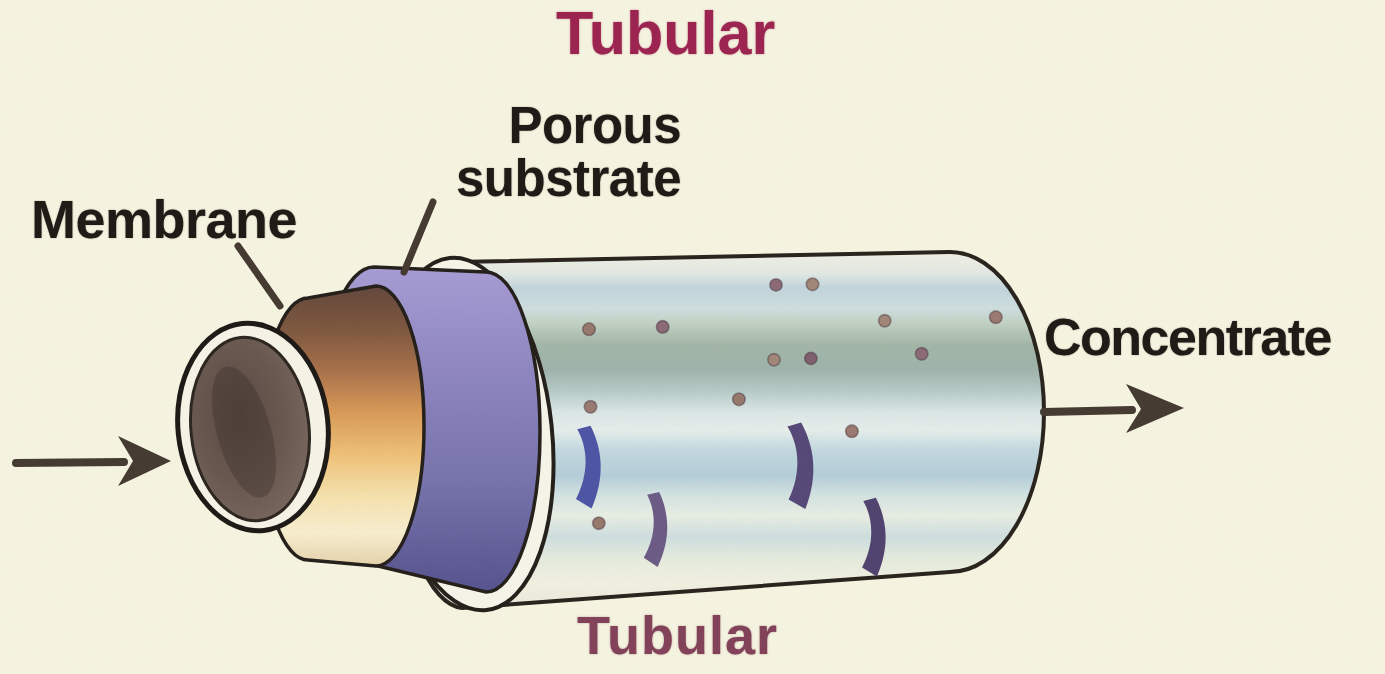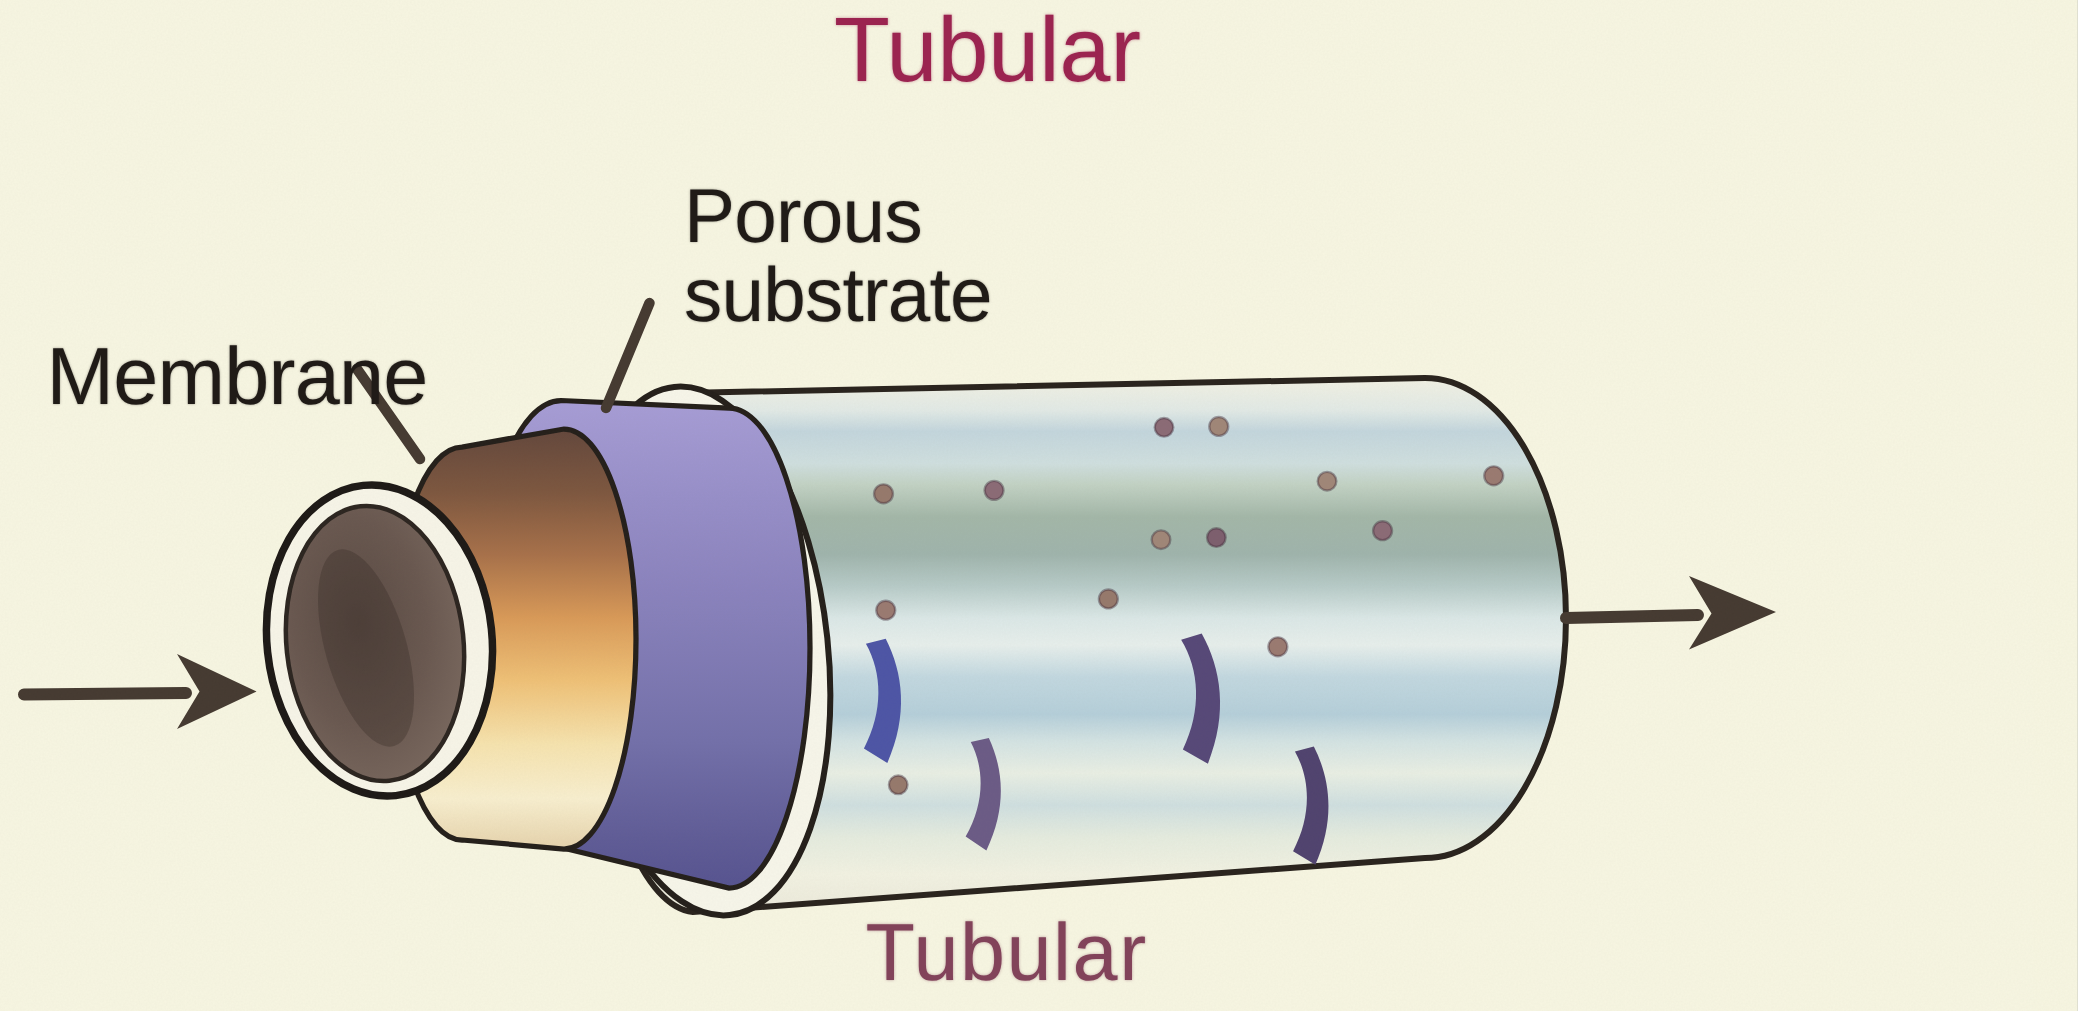--- a/index.html
+++ b/index.html
@@ -3,30 +3,31 @@
 <meta charset="utf-8">
 <style>
   html,body{margin:0;padding:0;background:#cfcfc4;}
   .page{
     position:relative;width:1385px;height:674px;overflow:hidden;
     background:var(--background,#f7f6e2);
     font-family:"Liberation Sans", sans-serif;
   }
   .scene{position:absolute;left:0;top:0;width:1385px;height:674px;display:block;}
   .label{
-    position:absolute;font-weight:normal;color:var(--label-text,#201b17);
+    position:absolute;font-weight:bold;color:var(--label-text,#201b17);
     line-height:1.03;letter-spacing:-0.5px;white-space:nowrap;
     text-shadow:0 0 1.5px rgba(32,27,23,0.45);
+    text-align:right;
   }
   .title{
     left:556px;top:2px;font-size:61px;color:var(--title-text,#9b2450);
     text-shadow:0 0 2px rgba(155,36,80,0.5);letter-spacing:0px;
   }
-  .porous{left:456px;top:118px;font-size:51px;}
-  .membrane{left:31px;top:192px;font-size:54px;margin-top:32px;}
+  .porous{left:456px;top:100px;font-size:51px;}
+  .membrane{left:31px;top:192px;font-size:54px;}
   .feed{left:13px;top:379px;font-size:49px;}
   .concentrate{left:1044px;top:311px;font-size:52px;letter-spacing:-1.5px;}
   .permeate{
     left:577px;top:608px;font-size:54px;letter-spacing:1px;
     color:var(--permeate-text,#82435a);text-shadow:0 0 2px rgba(130,67,90,0.5);
   }
 </style>
 </head>
 <body>
 
@@ -139,14 +140,15 @@
   </svg>
 
   <div class="label title">Tubular</div>
 
   <div class="label porous">
     <div>Porous</div>
     <div>substrate</div>
   </div>
 
   <div class="label membrane">Membrane</div>
+  <div class="label concentrate">Concentrate</div>
   <div class="label permeate">Tubular</div>
 </div>
 
 </body></html>

